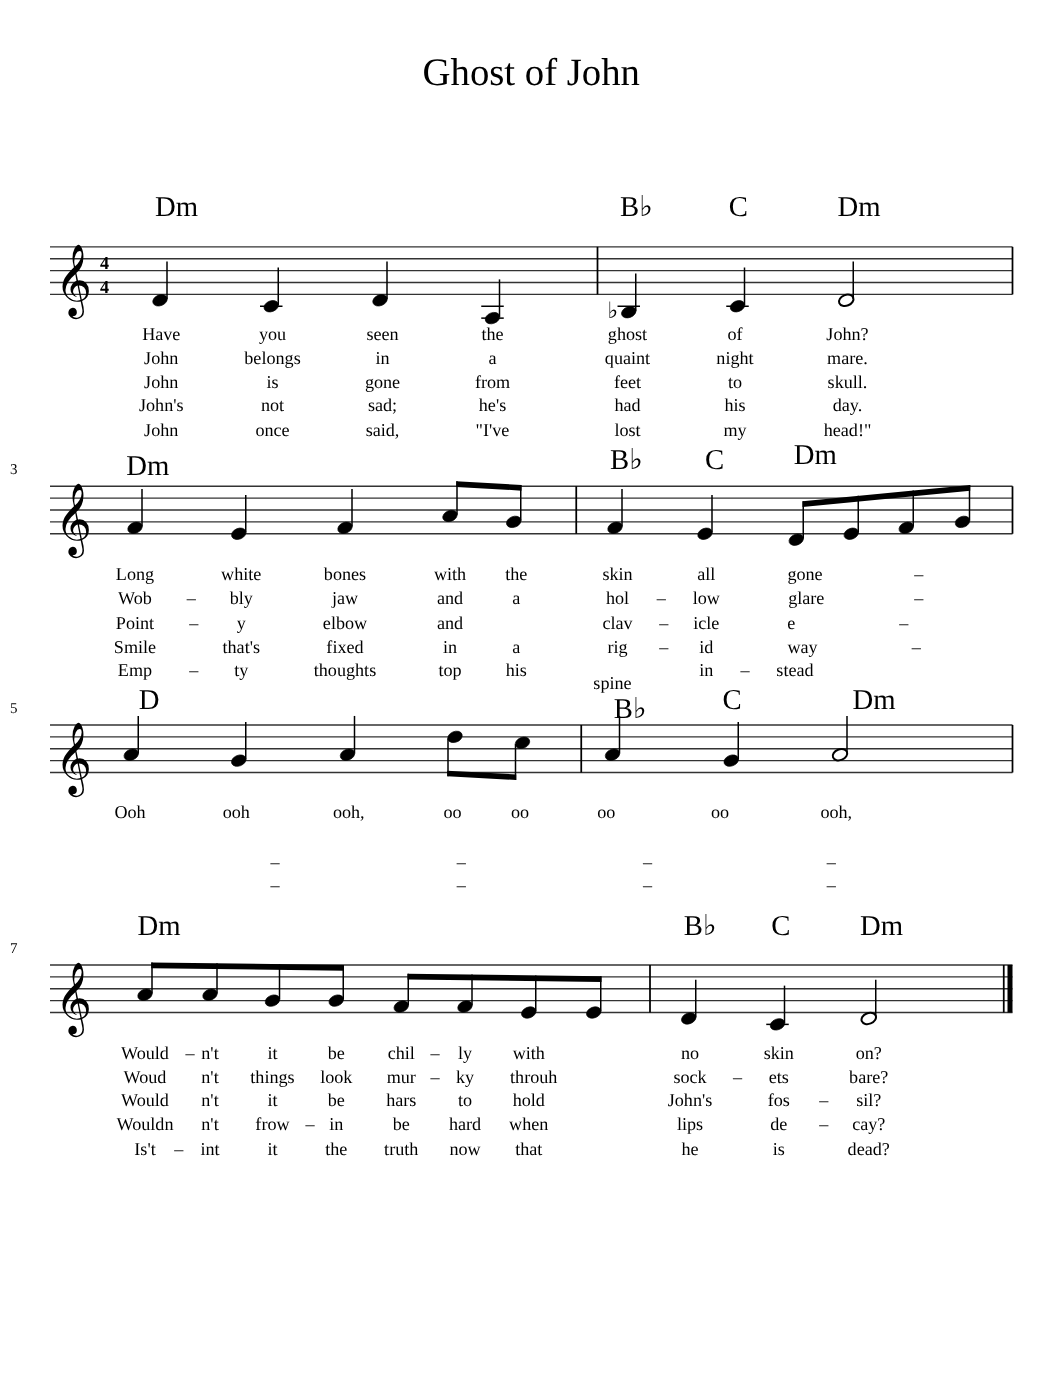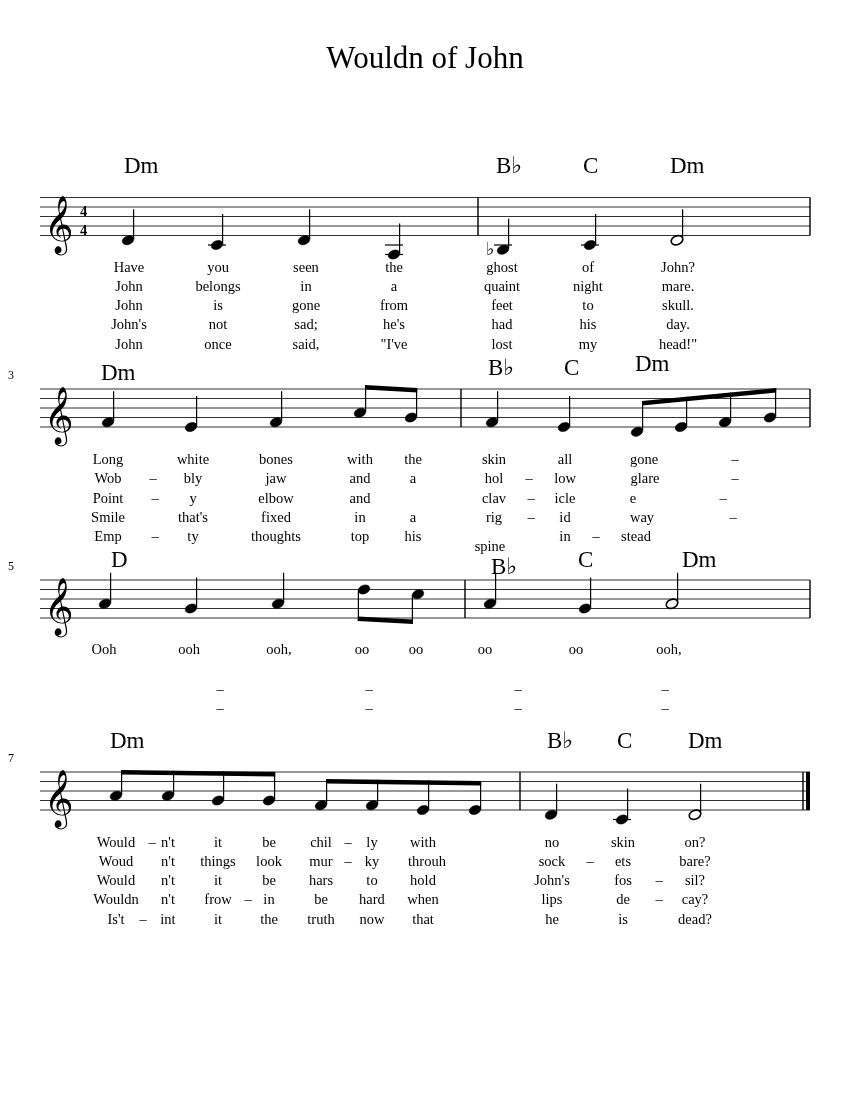--- a/index.html
+++ b/index.html
@@ -8,21 +8,21 @@
   #title { position: absolute; top: 40px; left: 0; width: 850px; text-align: center;
            font-size: 31px; font-family: "Liberation Serif", serif; }
   #score { position: absolute; left: 0; top: 0; }
   .lyric { font-family: "Liberation Serif", serif; font-size: 14.5px; }
   .chord { font-family: "Liberation Serif", serif; font-size: 23px; }
   .mnum  { font-family: "Liberation Serif", serif; font-size: 12px; }
 </style>
 </head>
 <body>
 
-<div id="title">Wouldn of John</div>
+<div id="title">Ghost of John</div>
 
 <svg id="score" width="850" height="1100" viewBox="0 0 850 1100" xmlns="http://www.w3.org/2000/svg">
     <g>
       <line x1="40" x2="810" y1="197.5" y2="197.5" stroke="#333" stroke-width="1.1"></line>
       <line x1="40" x2="810" y1="207" y2="207" stroke="#333" stroke-width="1.1"></line>
       <line x1="40" x2="810" y1="216.5" y2="216.5" stroke="#333" stroke-width="1.1"></line>
       <line x1="40" x2="810" y1="226" y2="226" stroke="#333" stroke-width="1.1"></line>
       <line x1="40" x2="810" y1="235.5" y2="235.5" stroke="#333" stroke-width="1.1"></line>
       <text x="44" y="240.5" font-size="50" font-family="DejaVu Sans, sans-serif">𝄞</text>
       <text x="80" y="215.5" font-size="22" font-weight="bold" class="lyric">4</text>

